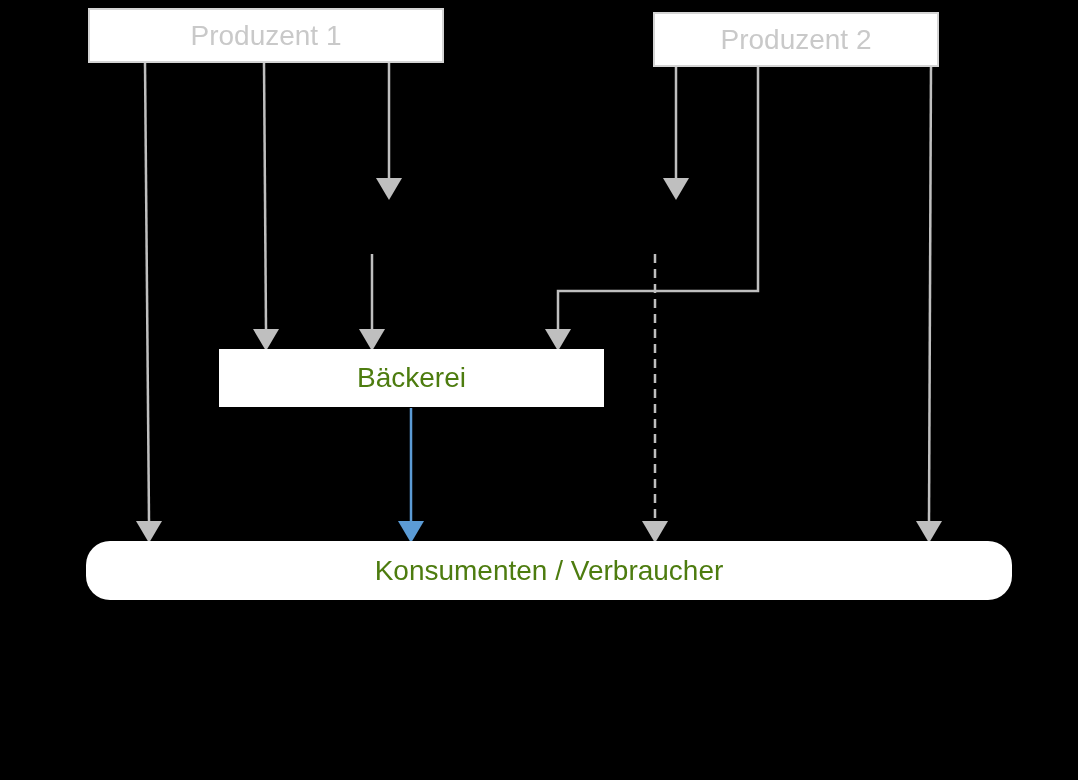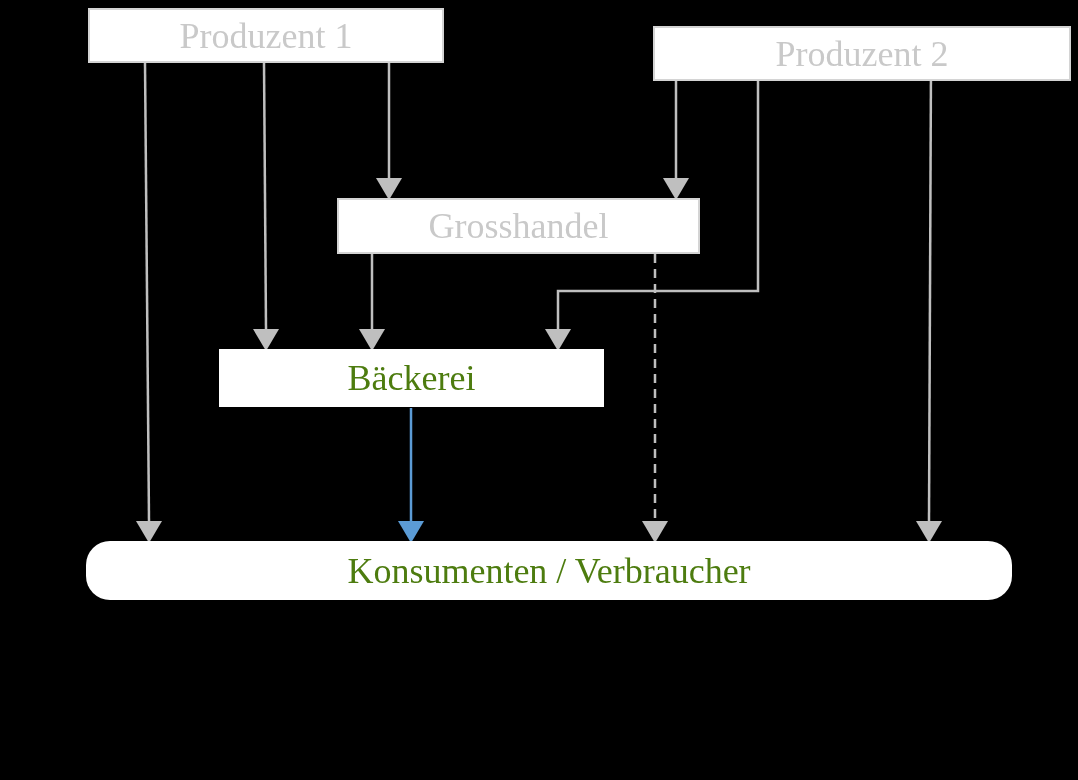--- a/index.html
+++ b/index.html
@@ -29,24 +29,23 @@
     box-sizing: border-box;
     display: flex;
     align-items: center;
     justify-content: center;
     background: #FFFFFF;
   }
   .node-muted {
     border: 2px solid #D4D4D4;
   }
   .node-label {
-    font-size: 36px;
+    font-size: 28px;
     line-height: 1;
     white-space: nowrap;
-    font-family: Liberation Serif, serif;
   }
   .label-muted {
     color: #C9C9C9;
   }
   .label-strong {
     color: #4d7c0f;
   }
 </style>
 </head>
 <body>
@@ -73,27 +72,24 @@
         <polygon points="642,521 668,521 655,543" fill="#BFBFBF"></polygon>
         <path d="M411,408 L411,521" fill="none" stroke="#5B9BD5" stroke-width="2.5"></path>
         <polygon points="398,521 424,521 411,543" fill="#5B9BD5"></polygon>
       </g>
   </svg>
 
   <div class="node-box node-muted" style="left:88px; top:8px; width:356px; height:55px;">
     <span class="node-label label-muted">Produzent 1</span>
   </div>
 
-  <div class="node-box node-muted" style="left:653px; top:26px; width:418px; height:55px;">
+  <div class="node-box node-muted" style="left:653px; top:12px; width:286px; height:55px;">
     <span class="node-label label-muted">Produzent 2</span>
   </div>
 
-  <div class="node-box node-muted" style="left:337px; top:198px; width:363px; height:56px;">
-    <span class="node-label label-muted">Grosshandel</span>
-  </div>
 
   <div class="node-box" style="left:219px; top:349px; width:385px; height:58px;">
     <span class="node-label label-strong">Bäckerei</span>
   </div>
 
   <div class="node-box" style="left:86px; top:541px; width:926px; height:59px;border-radius:24px;">
     <span class="node-label label-strong">Konsumenten / Verbraucher</span>
   </div>
 
 </div>

